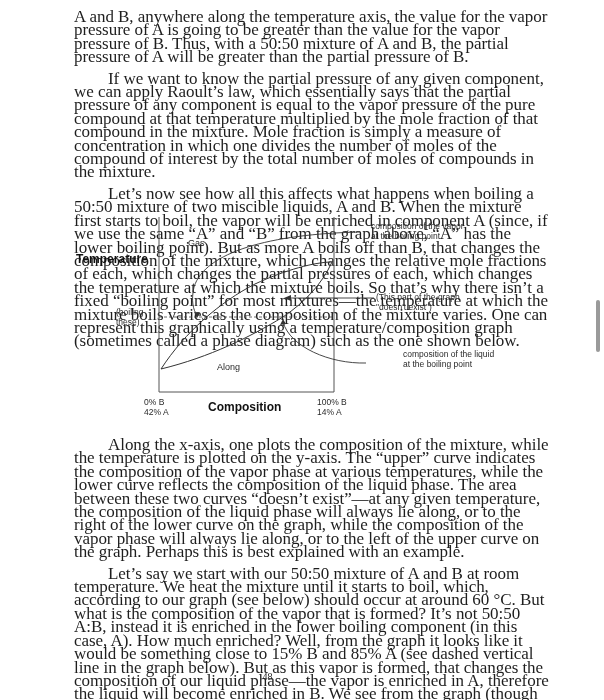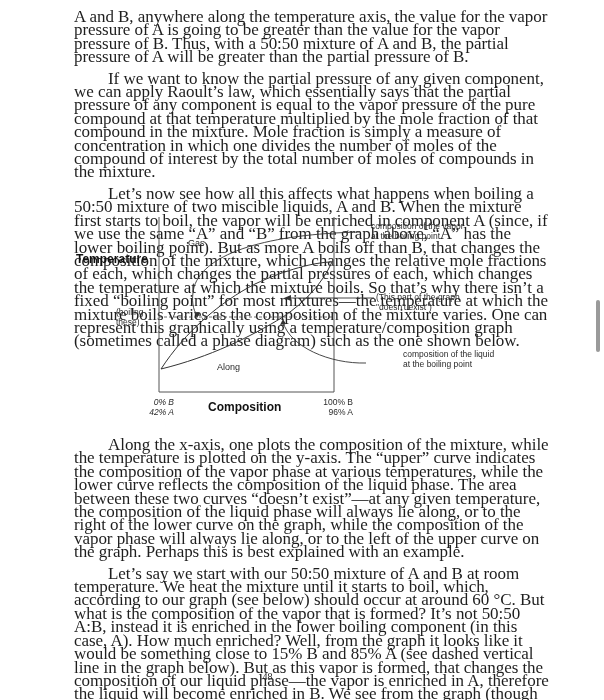--- a/index.html
+++ b/index.html
@@ -58,28 +58,28 @@
 
   <div class="flabel fs-md" style="left:118px; top:26px;">Gas</div>
   <div class="flabel fs-md" style="left:147px; top:150px;">Along</div>
 
   <div class="flabel fs-bold" style="left:6px; top:40px;">Temperature</div>
   <div class="flabel fs-sm" style="left:46px; top:96px;">
     <div>(boiling</div>
     <div>these)</div>
   </div>
 
-  <div class="flabel fs-sm" style="left:74px; top:186px; text-align:right; width:30px;font-style:italic;">
+  <div class="flabel fs-sm" style="left:74px; top:186px; text-align:left; width:30px;">
     <div>0% B</div>
     <div>42% A</div>
   </div>
   <div class="flabel fs-bold" style="left:138px; top:188px;">Composition</div>
-  <div class="flabel fs-sm" style="left:247px; top:186px; text-align:right; width:36px;">
+  <div class="flabel fs-sm" style="left:247px; top:186px; text-align:left; width:36px;">
     <div>100% B</div>
-    <div>96% A</div>
+    <div>14% A</div>
   </div>
 
   <div class="flabel fs-sm" style="left:293px; top:10px;margin-left:8px;">
     <div>composition of the vapor</div>
     <div>at the boiling point</div>
   </div>
   <div class="flabel fs-sm" style="left:306px; top:81px;">
     <div>(This part of the graph</div>
     <div>"doesn't exist")</div>
   </div>

